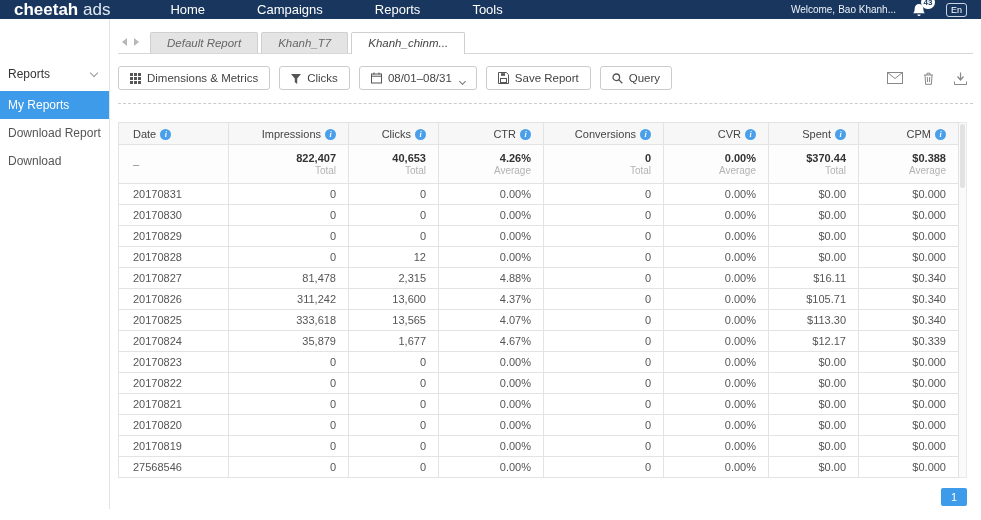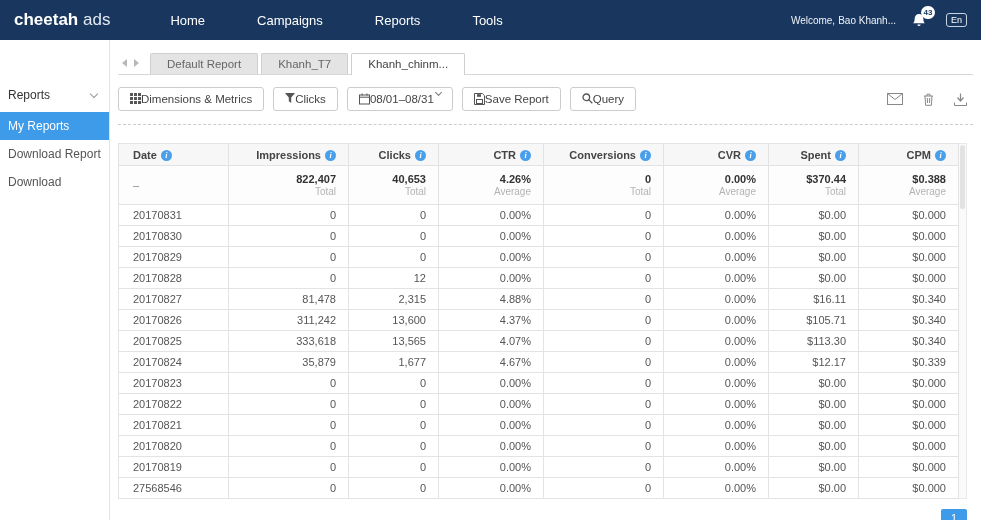--- a/index.html
+++ b/index.html
@@ -1,21 +1,21 @@
 <!DOCTYPE html>
 <html><head>
 <meta charset="utf-8">
 <style>
   * { margin:0; padding:0; box-sizing:border-box; }
   html,body { width:981px; height:520px; overflow:hidden; }
   body { font-family:"Liberation Sans", sans-serif; background:#fff; font-size:12px; color:#444; }
   button { font-family:inherit; }
 
   
-  .navbar { height:40px; background:#18365e; display:flex; align-items:center; padding:0 14px; color:#fff; }
+  .navbar { height:19px; background:#18365e; display:flex; align-items:center; padding:0 14px; color:#fff; }
   .brand { font-size:17px; margin-right:60px; cursor:pointer; white-space:nowrap; }
   .brand .bold { font-weight:bold; }
   .brand .light { font-weight:normal; color:#e2e9f2; }
   .nav-items { display:flex; gap:52px; font-size:13px; }
   .nav-item { cursor:pointer; }
   .nav-right { margin-left:auto; display:flex; align-items:center; gap:16px; }
   .welcome { font-size:10px; color:#eef3f9; white-space:nowrap; cursor:pointer; }
   .welcome .uname { margin-left:3px; }
   .bell { position:relative; display:inline-flex; cursor:pointer; margin-right:4px; }
   .badge { position:absolute; top:-7px; right:-9px; background:#fff; color:#18365e; border-radius:8px; min-width:14px; height:13px; line-height:13px; text-align:center; font-size:8px; font-weight:bold; padding:0 2px; }
@@ -29,39 +29,39 @@
   .side-item { padding:7px 0 7px 8px; color:#555; cursor:pointer; }
   .side-item.active { background:#3d9be9; color:#fff; }
 
   .content { flex:1; padding:8px 8px 0 8px; position:relative; overflow:hidden; background:#fff; }
 
   
   .tabstrip { display:flex; align-items:flex-end; border-bottom:1px solid #d8d8d8; height:27px; }
   .tab-arrow { width:12px; height:18px; display:inline-flex; align-items:center; justify-content:center; cursor:pointer; margin-bottom:2px; }
   .tri-left { width:0; height:0; border-top:4px solid transparent; border-bottom:4px solid transparent; border-right:5px solid #b8b8b8; }
   .tri-right { width:0; height:0; border-top:4px solid transparent; border-bottom:4px solid transparent; border-left:5px solid #b8b8b8; }
-  .tabs { display:flex; margin-left:8px; }
+  .tabs { display:flex; margin-left:8px;font-style:italic; }
   .tab { padding:4px 16px; background:#e4e4e4; border:1px solid #cfcfcf; border-bottom:none; margin-right:3px; font-size:11.5px; color:#666; border-radius:2px 2px 0 0; cursor:pointer; white-space:nowrap; }
   .tab.active { background:#fff; color:#444; margin-bottom:-1px; padding-bottom:5px; }
 
   
   .toolbar { display:flex; align-items:center; gap:9px; margin-top:12px; }
-  .btn { display:inline-flex; align-items:flex-start; border:1px solid #ccc; border-radius:3px; background:#fff; padding:5px 11px; font-size:11.5px; color:#444; cursor:pointer; white-space:nowrap; }
+  .btn { display:inline-flex; align-items:flex-end; gap:6px; border:1px solid #ccc; border-radius:3px; background:#fff; padding:5px 11px; font-size:11.5px; color:#444; cursor:pointer; white-space:nowrap; }
   .btn svg { display:block; }
   .chev.sm { width:5px; height:5px; border-color:#777; margin-left:2px; }
   .toolbar-right { margin-left:auto; display:flex; align-items:center; gap:20px; padding-right:6px; }
   .tool-ic { cursor:pointer; display:inline-flex; }
 
   .dashed { border-top:1px dashed #ccc; margin-top:13px; }
 
   
   .table-wrap { margin-top:18px; display:flex; align-items:stretch; }
   table { border-collapse:collapse; table-layout:fixed; width:840px; font-size:11px; color:#555; }
   th, td { border:1px solid #e3e3e3; padding:0 12px; height:21px; overflow:hidden; white-space:nowrap; }
-  thead th { background:#f7f7f7; font-weight:bold; color:#444; height:22px; font-size:11px; }
+  thead th { background:#f7f7f7; font-weight:normal; color:#444; height:22px; font-size:11px; }
   th.h-num { text-align:right; }
   th.h-date { text-align:left; padding-left:14px; }
   td.num { text-align:right; }
   td.c-date { text-align:left; padding-left:14px; }
   .info { display:inline-block; width:11px; height:11px; border-radius:50%; background:#4a9fea; color:#fff; font-size:8px; line-height:11px; text-align:center; font-weight:bold; font-style:italic; font-family:"Liberation Serif", serif; margin-left:4px; vertical-align:1px; cursor:pointer; }
   .info::after { content:"i"; }
   tr.totals td { height:39px; background:#fdfdfd; vertical-align:middle; }
   tr.totals .tv { font-weight:bold; color:#333; }
   tr.totals .ts { color:#b3b3b3; font-size:10px; margin-top:1px; }
   tr.totals td.c-date { color:#888; }

